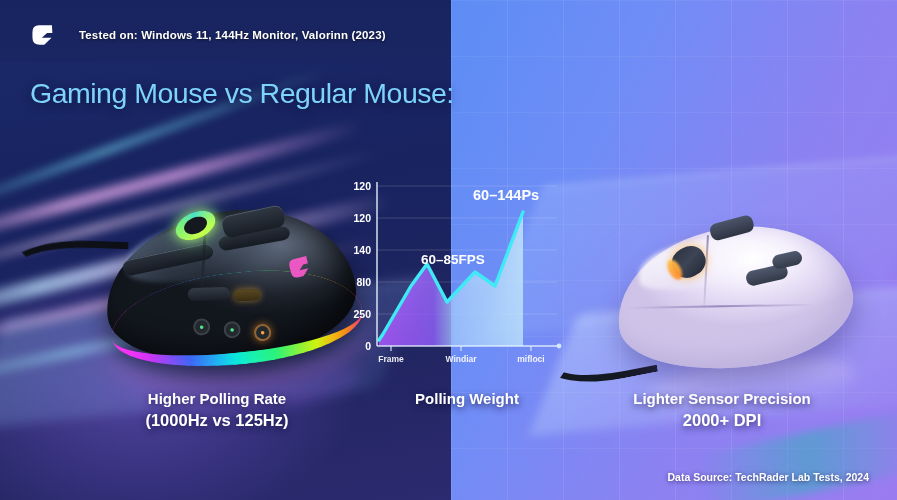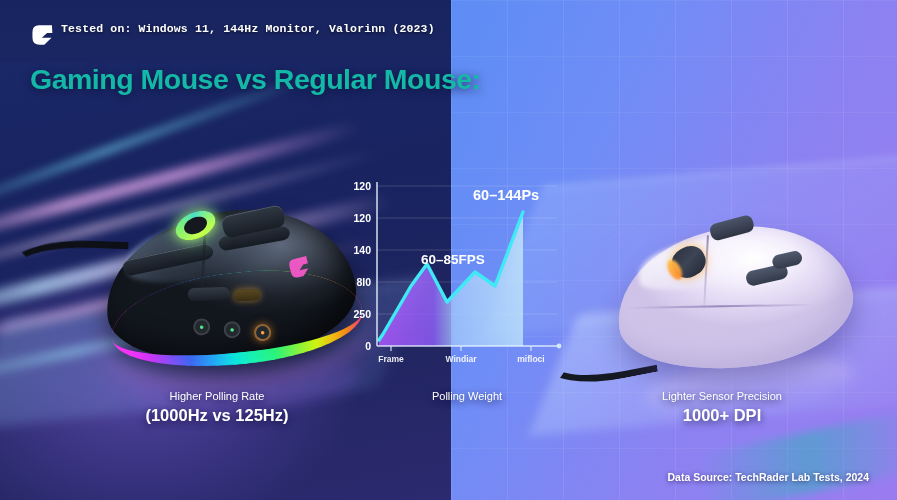--- a/index.html
+++ b/index.html
@@ -246,29 +246,29 @@
     border-top:2px solid rgba(225,240,255,.40);
   }
   .teal-wedge {
     position:absolute; left:700px; top:432px; width:220px; height:60px;
     background:linear-gradient(100deg, rgba(40,160,170,.0), rgba(45,180,185,.65), rgba(40,150,165,.0));
     transform:rotate(-12deg); filter:blur(4px); opacity:.8;
   }
 
   
   .header { position:absolute; left:30px; top:22px; z-index:20; }
-  .brand-row { display:flex; gap:5px;font-family:Liberation Mono, monospace; }
+  .brand-row { display:flex; align-items:center; gap:23px; }
   .brand-logo { width:26px; height:26px; flex:0 0 auto; }
   .brand-text {
     font-size:11.5px; font-weight:bold; color:#ffffff;
     letter-spacing:.15px; white-space:nowrap;
     text-shadow:0 1px 3px rgba(0,0,0,.6);
   }
   .title {
-    margin-top:14px; font-size:28.5px; font-weight:bold; color:#14b8a6;
+    margin-top:28px; font-size:28.5px; font-weight:normal; color:#7dd3fc;
     line-height:1.24; letter-spacing:-.5px; white-space:nowrap;
     text-shadow:0 2px 8px rgba(10,15,50,.70);
   }
 
   
   .chart-wrap {
     position:absolute; left:335px; top:168px; width:232px; height:196px; z-index:18;
   }
   .chart-svg { display:block; }
   .ylab, .xlab {
@@ -279,21 +279,21 @@
   .dlabel {
     font-family:"Liberation Sans", sans-serif; fill:#ffffff; font-weight:bold;
   }
 
   
   .captions { position:absolute; left:0; top:390px; width:897px; z-index:20; }
   .cap {
     position:absolute; text-align:center; color:#ffffff;
     text-shadow:0 2px 7px rgba(20,15,60,.75);
   }
-  .cap .l1 { font-size:11px; font-weight:normal; line-height:1.25; white-space:nowrap; }
+  .cap .l1 { font-size:15px; font-weight:bold; line-height:1.25; white-space:nowrap; }
   .cap .l2 { font-size:16.5px; font-weight:bold; line-height:1.35; white-space:nowrap; }
   .cap1 { left:62px;  width:310px; }
   .cap2 { left:372px; width:190px; }
   .cap3 { left:562px; width:320px; }
 
   .footer {
     position:absolute; right:28px; bottom:17px; z-index:20;
     font-size:10.5px; font-weight:bold; color:#ffffff;
     text-shadow:0 1px 4px rgba(30,20,70,.7); white-space:nowrap;text-align:right;
   }
@@ -424,19 +424,19 @@
   <div class="captions">
     <div class="cap cap1">
       <div class="l1">Higher Polling Rate</div>
       <div class="l2">(1000Hz vs 125Hz)</div>
     </div>
     <div class="cap cap2">
       <div class="l1">Polling Weight</div>
     </div>
     <div class="cap cap3">
       <div class="l1">Lighter Sensor Precision</div>
-      <div class="l2">1000+ DPI</div>
+      <div class="l2">2000+ DPI</div>
     </div>
   </div>
 
   <div class="footer">Data Source:  TechRader Lab Tests, 2024</div>
 
 </div>
 
 </body></html>

